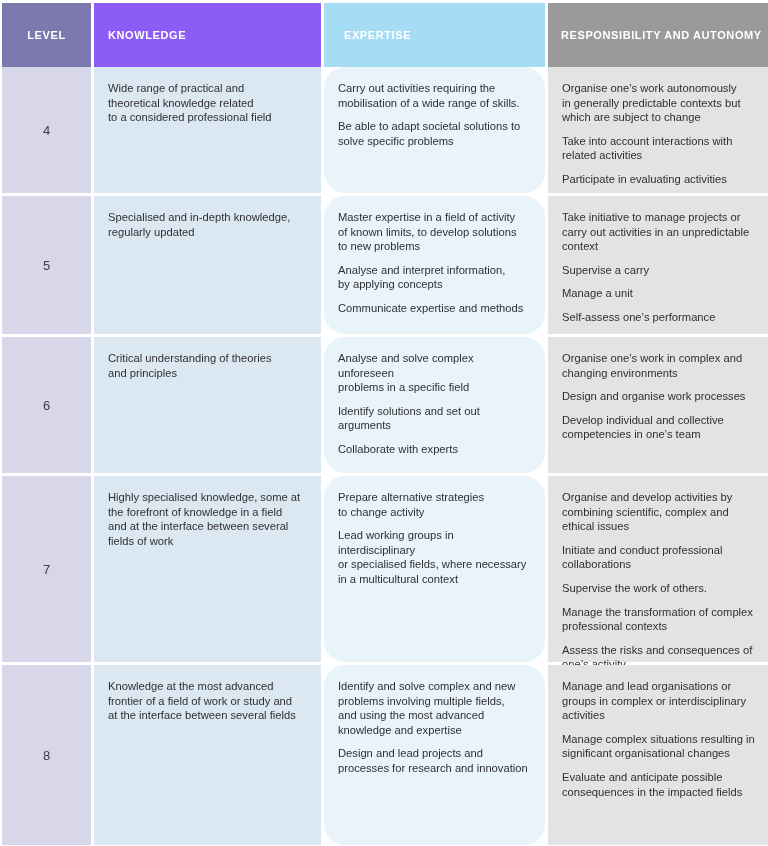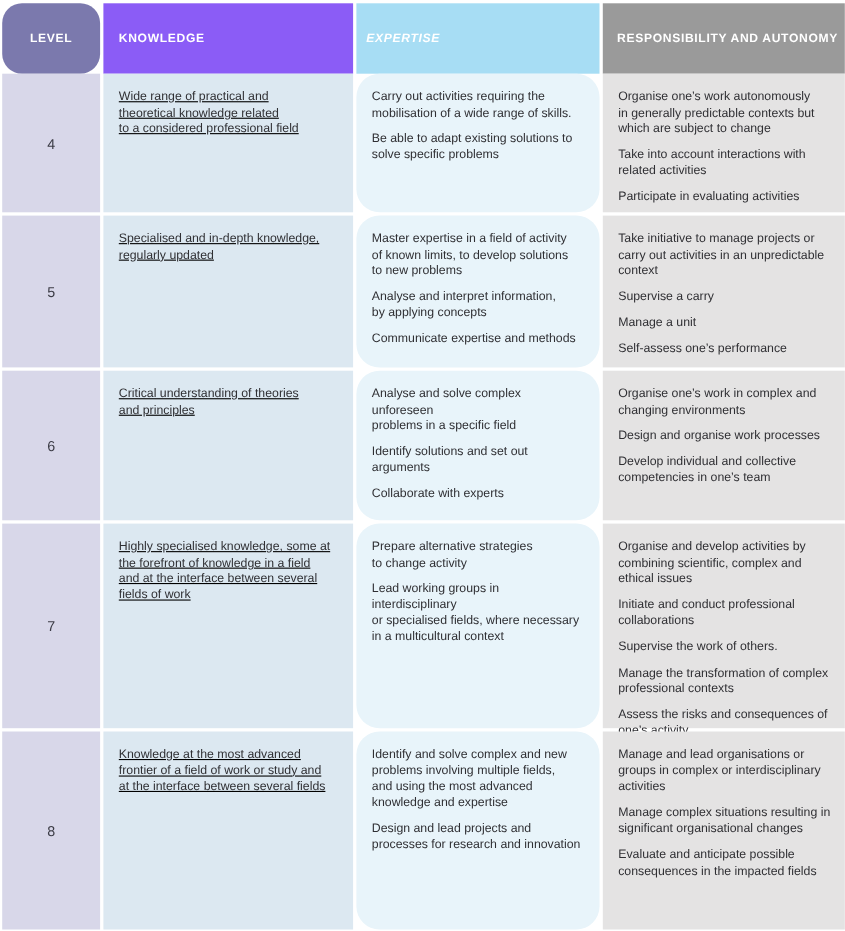--- a/index.html
+++ b/index.html
@@ -43,23 +43,23 @@
     letter-spacing: 0.6px;
     margin-right: 3px;
   }
   .header-cell:last-child { margin-right: 0; }
 
   .col-level   { width: 89px;  flex: 0 0 89px; }
   .col-know    { width: 227px; flex: 0 0 227px; }
   .col-exp     { width: 221px; flex: 0 0 221px; }
   .col-resp    { width: 224px; flex: 0 0 224px; }
 
-  .header-level { background: #7b79ad; justify-content: center; padding: 0; border-radius: 18px; }
+  .header-level { background: #7b79ad; justify-content: center; padding: 0; }
   .header-know  { background: #8b5cf6; padding-left: 14px; }
-  .header-exp   { background: #a7ddf4; padding-left: 9px; font-style: italic; }
+  .header-exp   { background: #a7ddf4; padding-left: 20px; }
   .header-resp  { background: #9a9a9a; padding-left: 13px; }
 
   
   .body-rows {
     display: flex;
     flex-direction: column;
     padding-left: 2px;
     padding-right: 2px;
   }
   .data-row {
@@ -78,21 +78,21 @@
 
   .cell-level {
     background: #d8d7e9;
     display: flex;
     align-items: center;
     justify-content: center;
     padding: 0;
     color: #3c3c46;
     font-size: 13px;
   }
-  .cell-know { background: #dce8f1; text-decoration: underline; }
+  .cell-know { background: #dce8f1; }
   .cell-exp  { background: #e8f4fa; border-radius: 21px; }
   .cell-resp { background: #e4e3e3; }
 
   .cell p {
     margin: 0 0 9px 0;
     font-size: 11.2px;
     line-height: 14.6px;
     color: #2f2f33;
     white-space: pre-line;
   }
@@ -132,21 +132,21 @@
         <span>4</span>
       </div>
       <div class="cell cell-know col-know">
         <p>Wide range of practical and
 theoretical knowledge related
 to a considered professional field</p>
       </div>
       <div class="cell cell-exp col-exp">
         <p>Carry out activities requiring the
 mobilisation of a wide range of skills.</p>
-        <p>Be able to adapt existing solutions to
+        <p>Be able to adapt societal solutions to
 solve specific problems</p>
       </div>
       <div class="cell cell-resp col-resp">
         <p>Organise one’s work autonomously
 in generally predictable contexts but
 which are subject to change</p>
         <p>Take into account interactions with
 related activities</p>
         <p>Participate in evaluating activities</p>
       </div>

